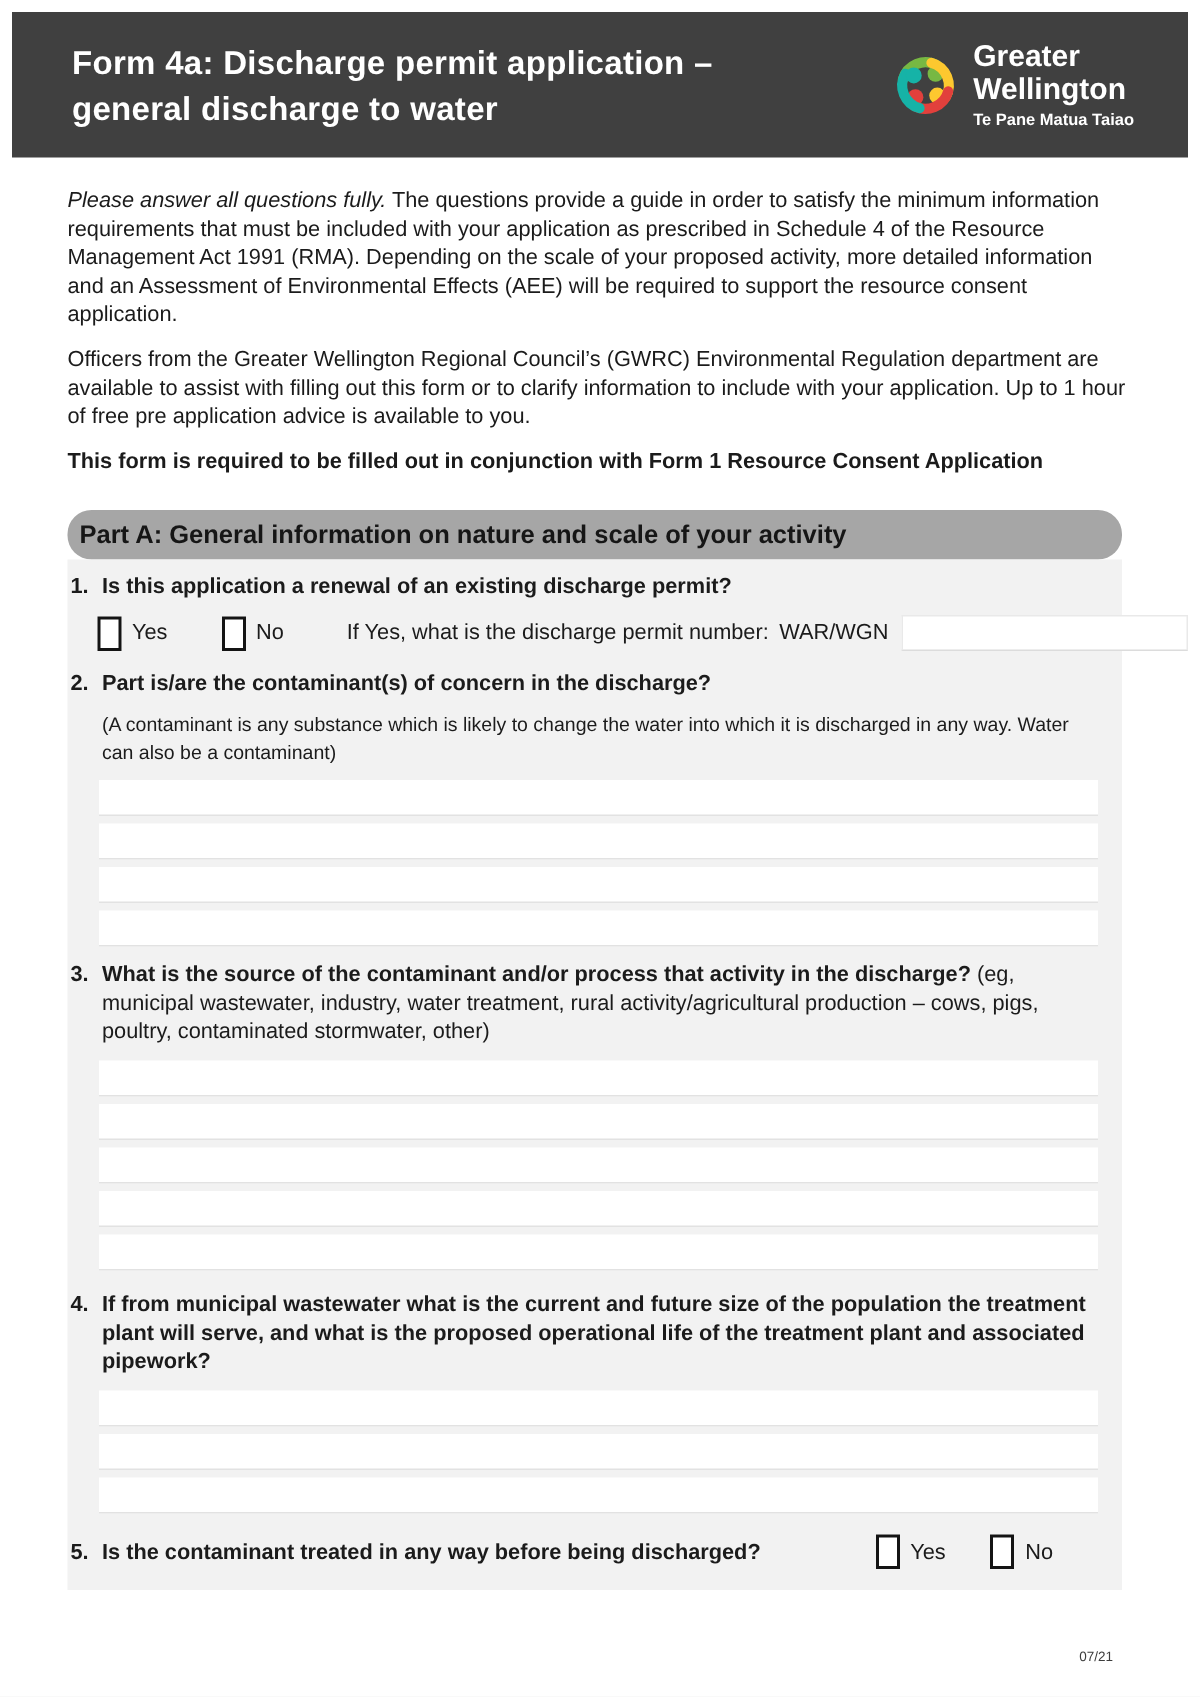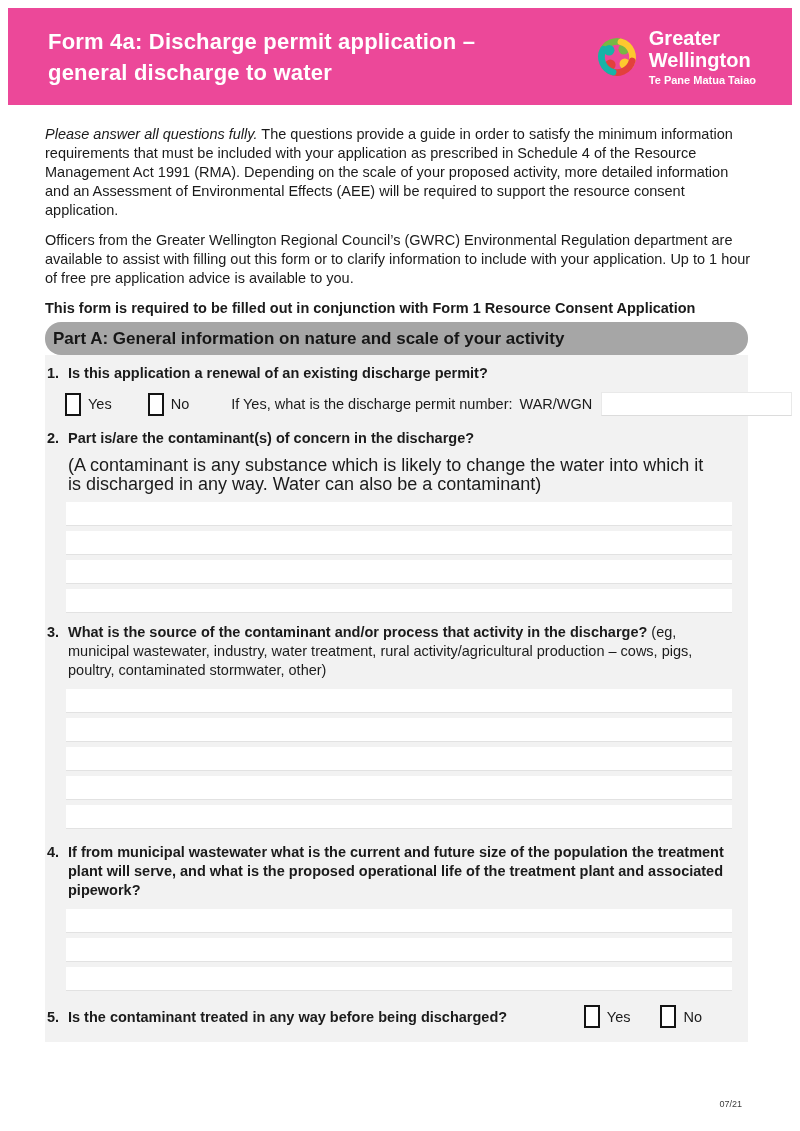--- a/index.html
+++ b/index.html
@@ -10,21 +10,21 @@
     background: #ffffff;
     font-family: "Liberation Sans", sans-serif;
     color: #1b1b1b;
     overflow: hidden;
   }
 
   
   .header {
     position: absolute; left: 8px; top: 8px;
     width: 784px; height: 97px;
-    background: #ec4899;
+    background: #404040;
     display: flex; justify-content: space-between; align-items: center;
     padding: 0 36px 0 40px;
   }
   .title {
     color: #ffffff; font-weight: bold;
     font-size: 22px; line-height: 31px;
     letter-spacing: 0.2px;
   }
   .logo { display: flex; align-items: center; gap: 4px; }
   .logo svg { display: block; }
@@ -37,36 +37,36 @@
     position: absolute; left: 45px; top: 105px; width: 710px;
   }
   .para { font-size: 14.5px; line-height: 19px; margin: 0; }
   .p1 { margin-top: 20px; }
   .p2 { margin-top: 11px; }
   .p3 { margin-top: 11px; font-weight: bold; }
   .it { font-style: italic; }
 
   
   .section-bar {
-    margin-top: 4px;
+    margin-top: 22px;
     width: 703px; height: 33px;
     background: #a6a6a6;
     display: flex; align-items: center;
     padding-left: 8px;
     font-weight: bold; font-size: 17px; color: #161616; border-radius: 16px;
   }
   .panel {
     width: 703px;
     background: #f2f2f2;
     padding: 9px 0 12px 0;
   }
   .q-label { display: flex; font-weight: bold; font-size: 14.5px; line-height: 19px; padding-left: 2px; }
   .qnum { width: 21px; flex: none; }
   .qbody { flex: 1; padding-right: 14px; }
-  .note { font-size: 18px; line-height: 18.5px; margin: 8px 30px 0 23px; }
+  .note { font-size: 13px; line-height: 18.5px; margin: 8px 30px 0 23px; }
 
   .q1-row { display: flex; align-items: center; margin: 8px 16px 0 20px; height: 26px; font-size: 14.5px; }
   .cb {
     width: 16px; height: 23px; flex: none;
     background: #ffffff; border: 2px solid #141414;
   }
   .cb-label { margin-left: 7px; text-align: center; }
   .gap-cb { margin-left: 36px; }
   .ifyes { margin-left: 42px; white-space: nowrap; }
   .permit-prefix { margin-left: 7px; white-space: nowrap; }

